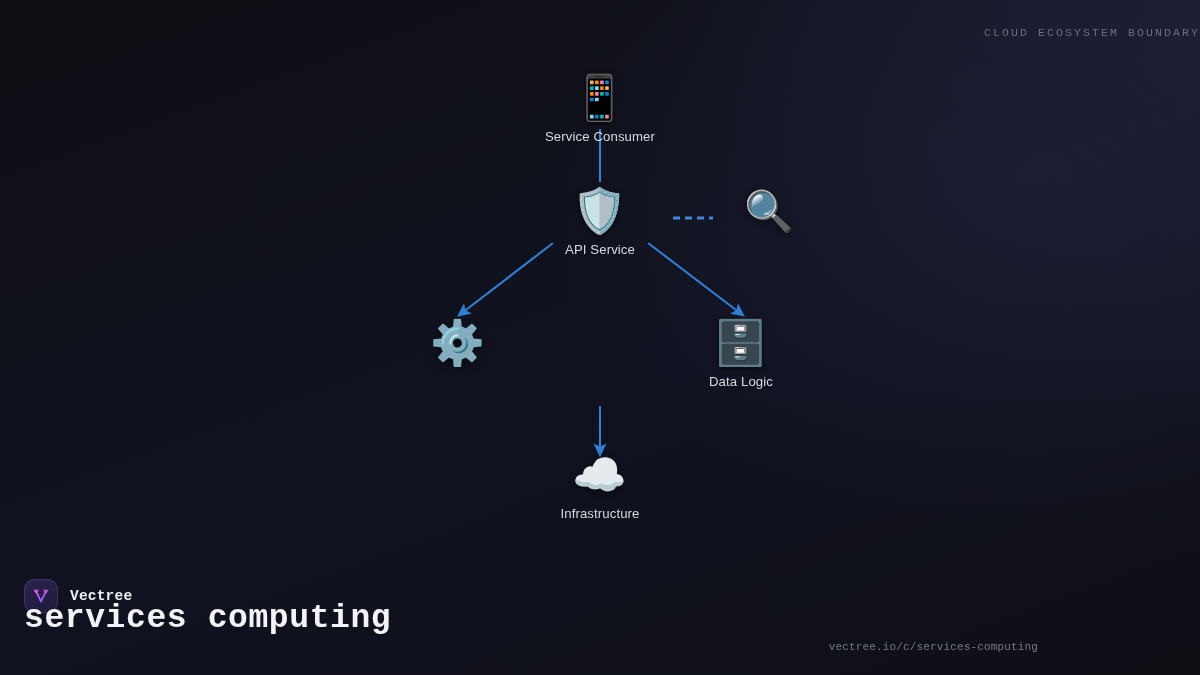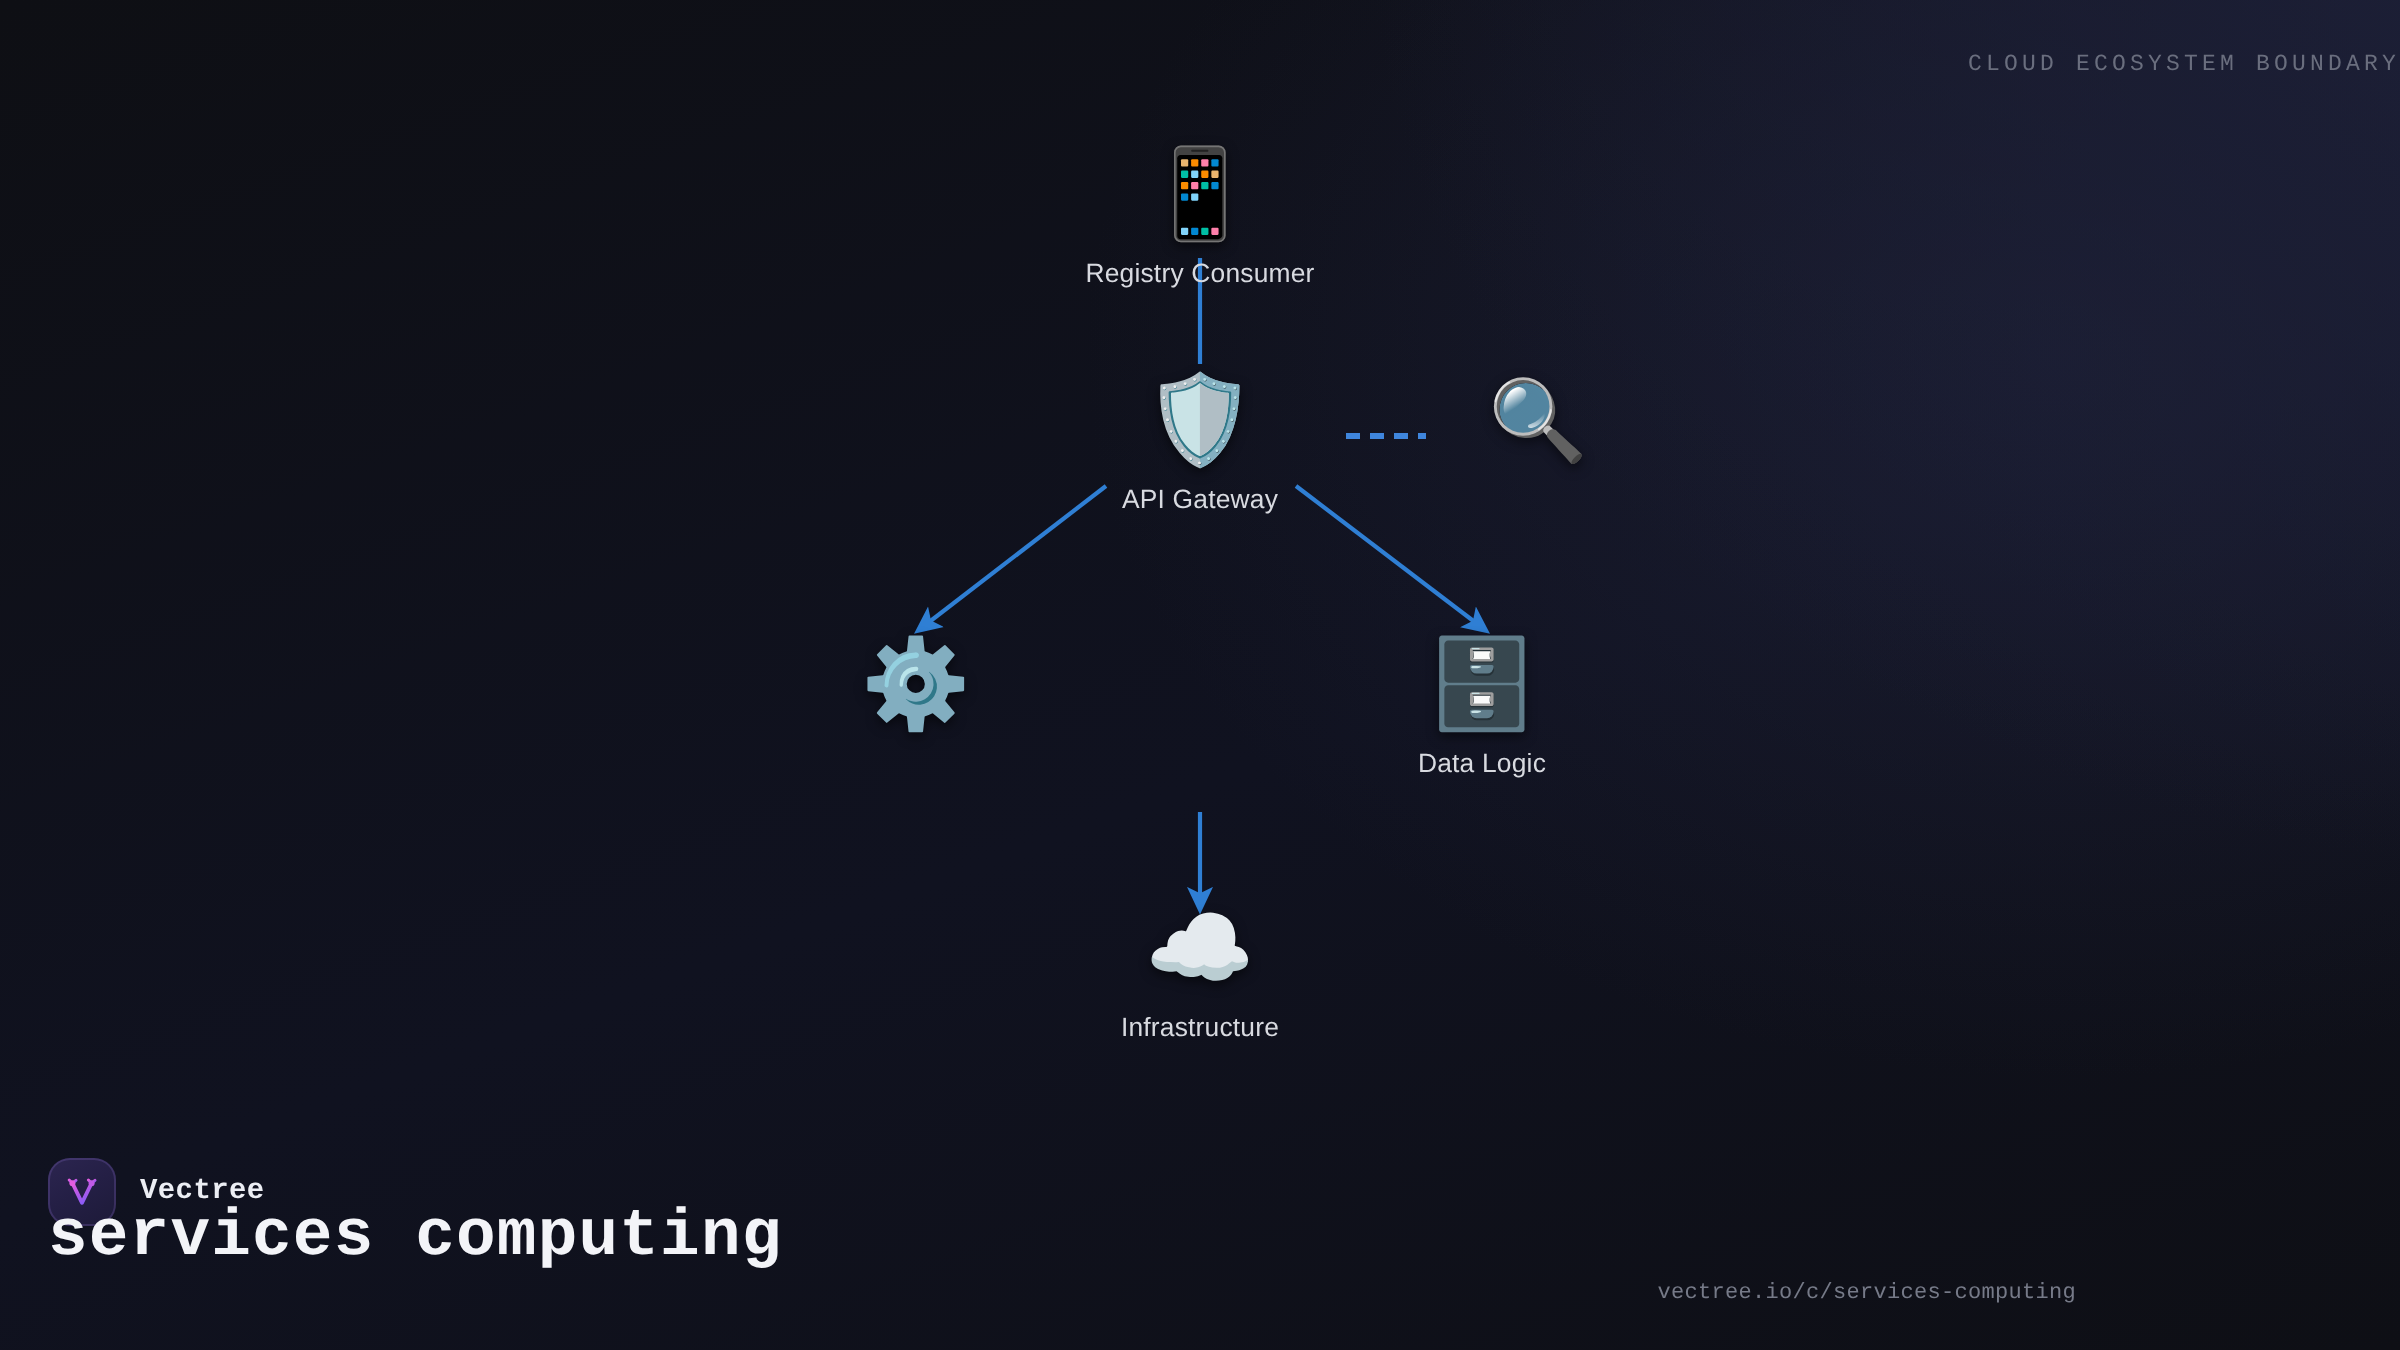--- a/index.html
+++ b/index.html
@@ -142,26 +142,26 @@
 
     <line x1="648" y1="243" x2="740" y2="313" stroke="#2f7fd4" stroke-width="2.1" marker-end="url(#arrowhead)"></line>
 
     <line x1="673" y1="218" x2="713" y2="218" stroke="#3f86dd" stroke-width="3" stroke-dasharray="7 5"></line>
 
     <line x1="600" y1="406" x2="600" y2="451" stroke="#2f7fd4" stroke-width="2.1" marker-end="url(#arrowhead)"></line>
   </svg>
 
   <div class="node" style="left:600px; top:72px;">
     <span class="glyph">📱</span>
-    <span class="label">Registry Consumer</span>
+    <span class="label">Service Consumer</span>
   </div>
 
   <div class="node" style="left:600px; top:185px;">
     <span class="glyph">🛡️</span>
-    <span class="label">API Gateway</span>
+    <span class="label">API Service</span>
   </div>
 
   <div class="node" style="left:769px; top:185px;">
     <span class="glyph small">🔍</span>
   </div>
 
   <div class="node" style="left:458px; top:317px;">
     <span class="glyph">⚙️</span>
   </div>
 

